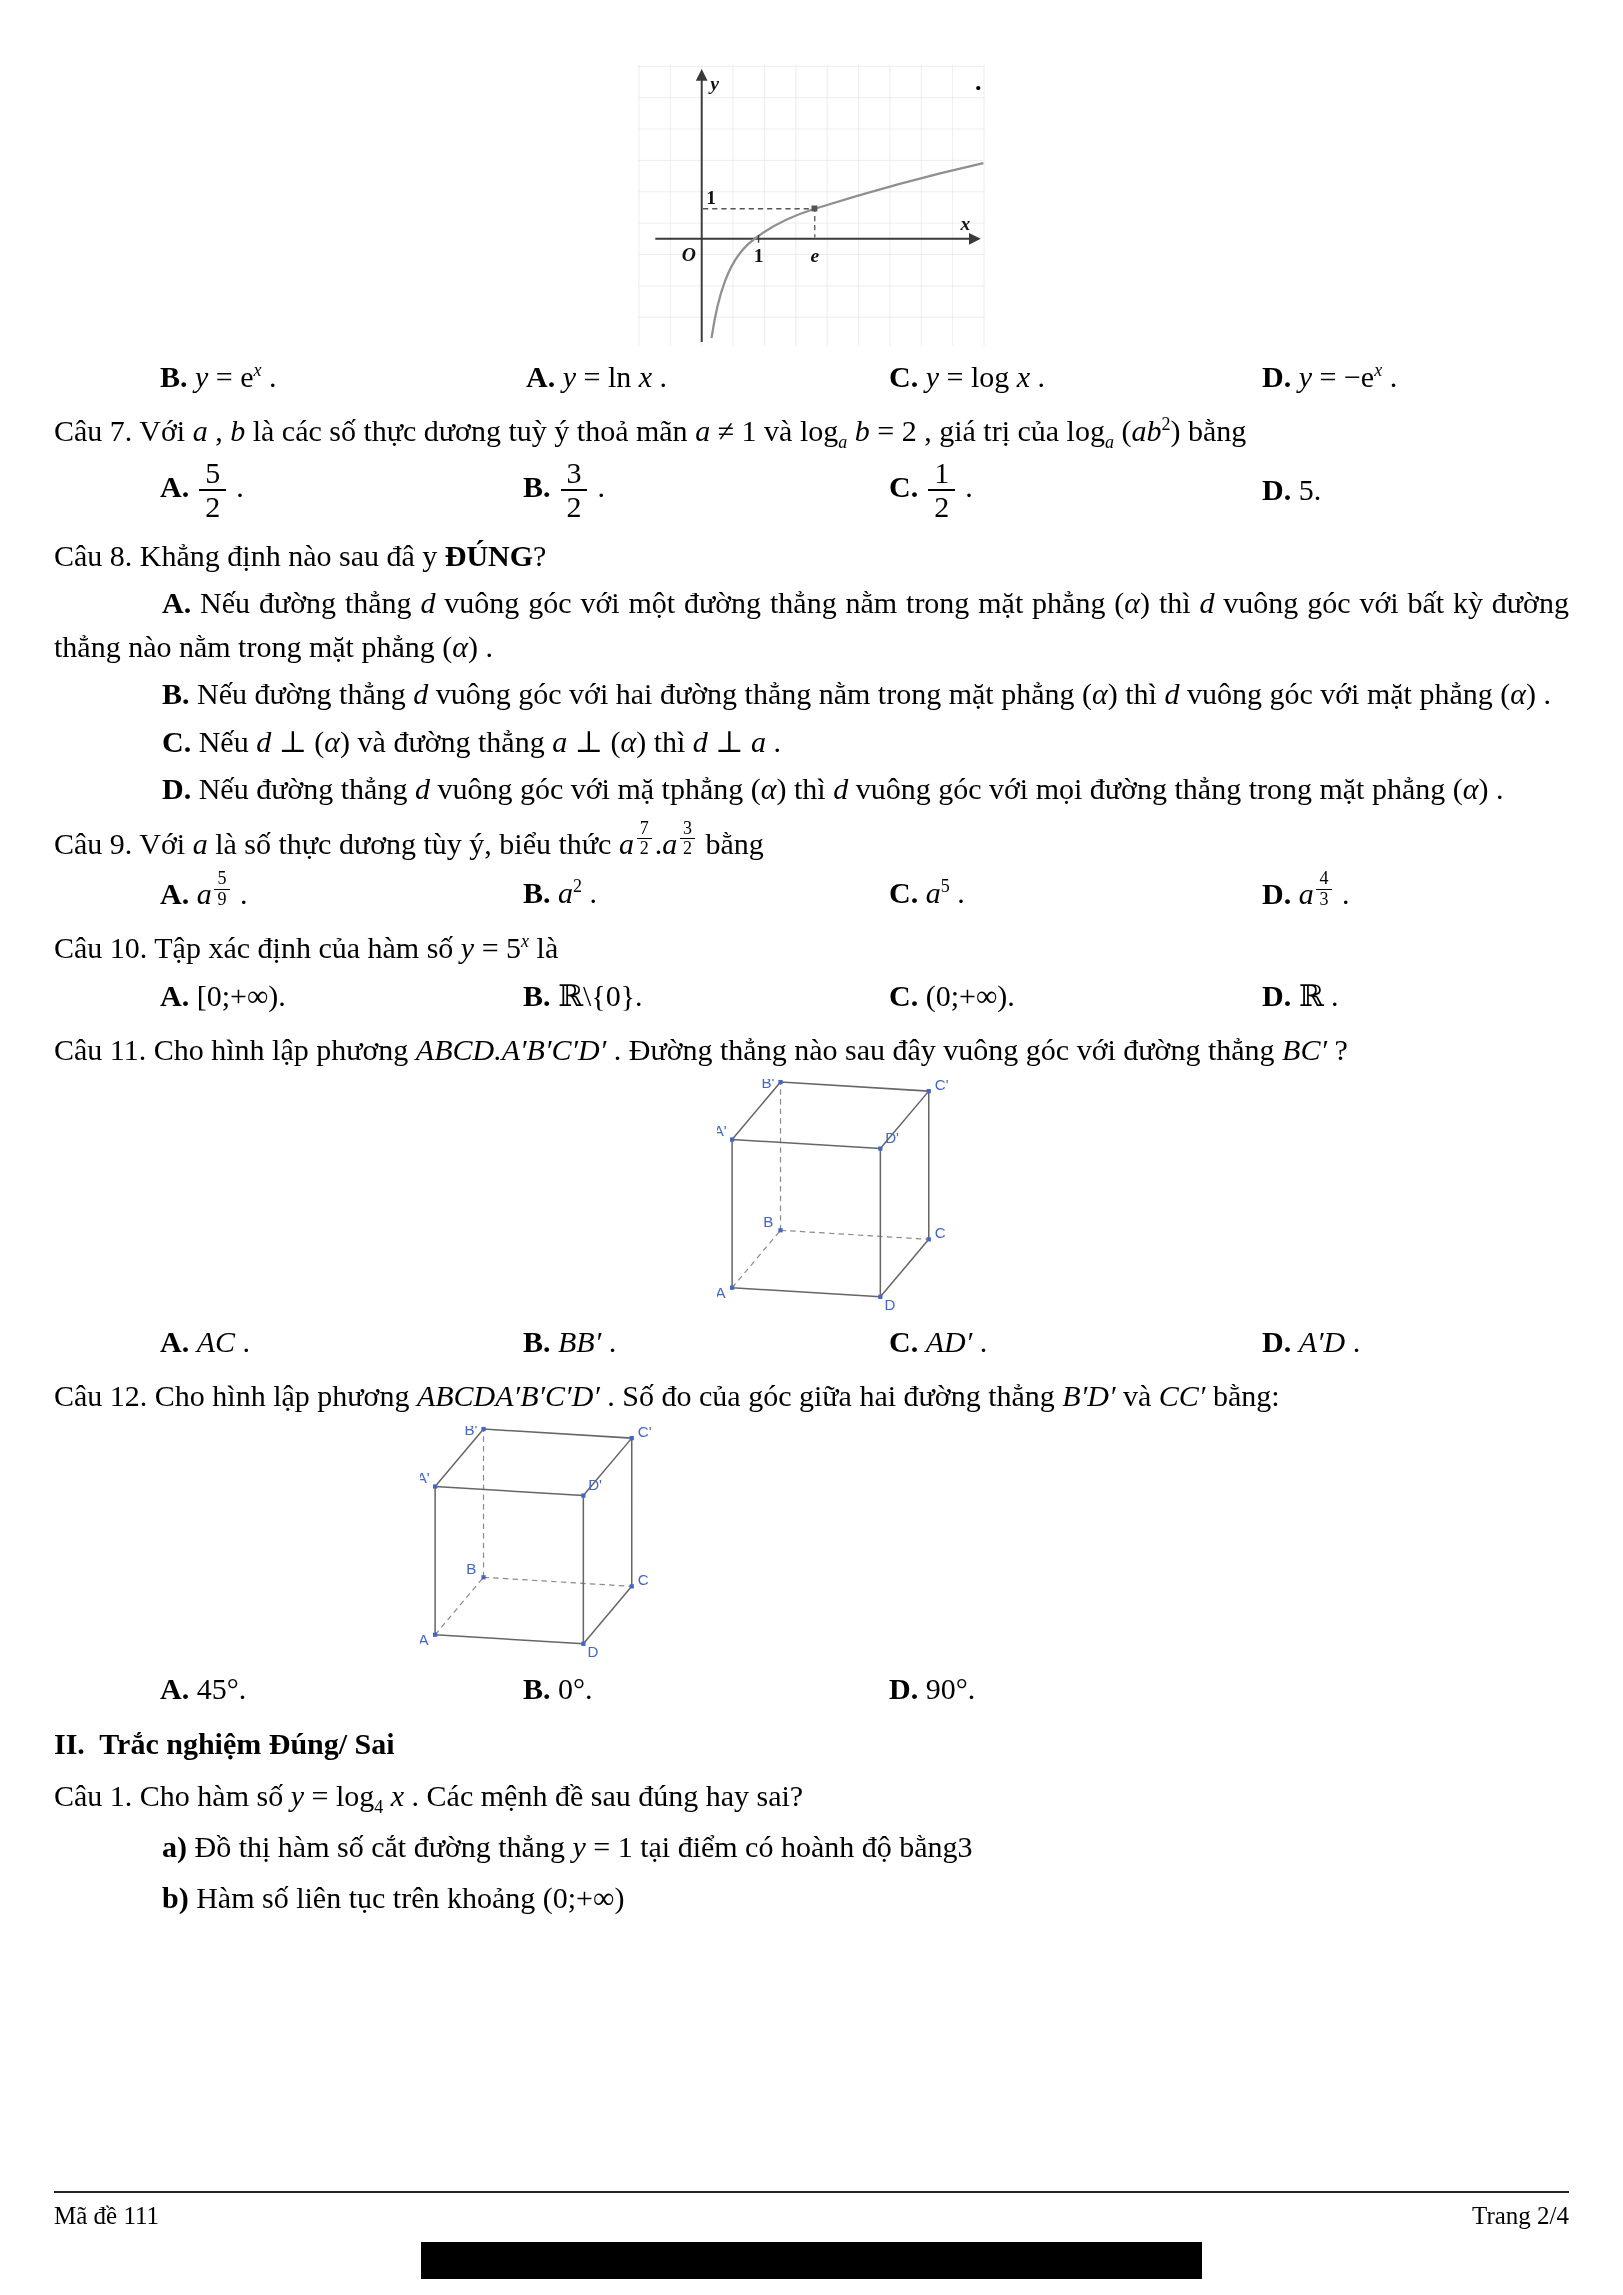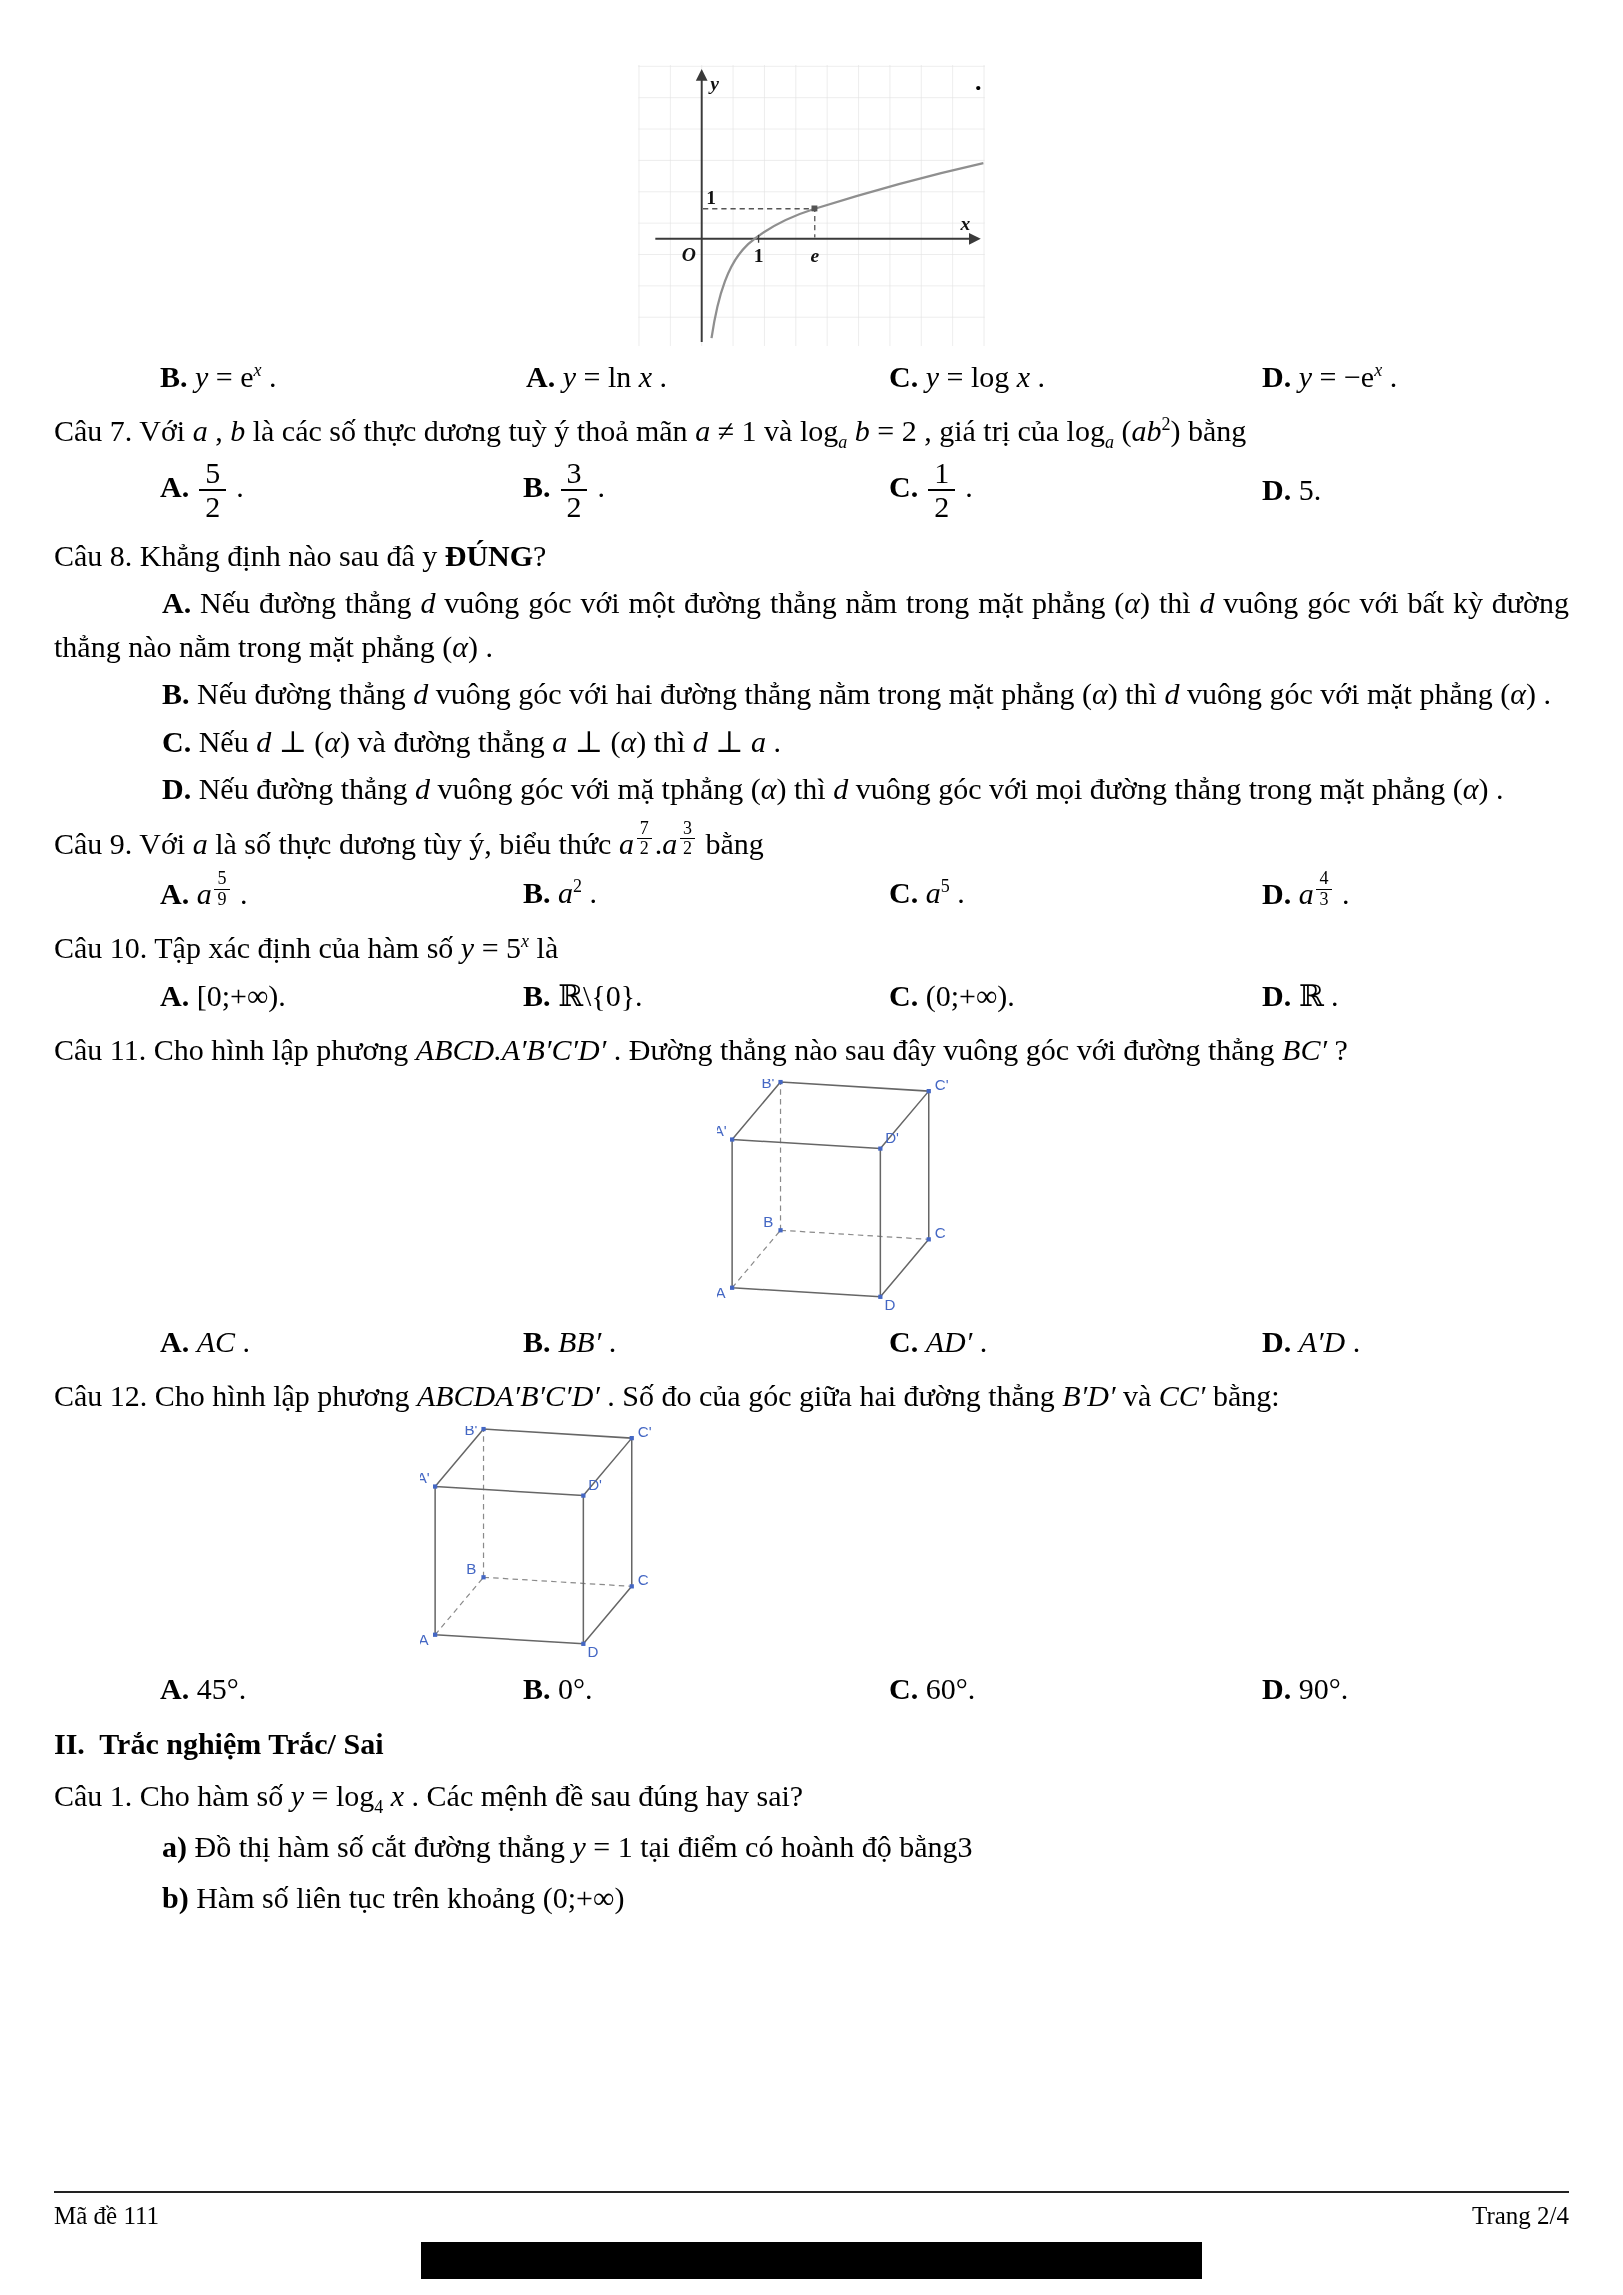--- a/index.html
+++ b/index.html
@@ -218,25 +218,24 @@
       <text x="16" y="94" text-anchor="end">A'</text>
       <text x="95" y="14" text-anchor="end">B'</text>
       <text x="360" y="18">C'</text>
       <text x="278" y="106">D'</text>
     </g>
   </svg>
 </div>
         <div class="optrow">
           <div class="opt opt0"><b class="olabel">A.</b> <span>45°.</span></div>
           <div class="opt opt1"><b class="olabel">B.</b> <span>0°.</span></div>
-          <div class="opt opt2"><b class="olabel">C.</b> <span>60°.</span></div>
           <div class="opt opt3"><b class="olabel">D.</b> <span>90°.</span></div>
         </div>
       </div>
-      <p class="section-head"><span>II.</span>&nbsp; <span>Trắc nghiệm Trắc/ Sai</span></p>
+      <p class="section-head"><span>II.</span>&nbsp; <span>Trắc nghiệm Đúng/ Sai</span></p>
       <div class="q">
         <p class="stem"><b class="qlabel">Câu 1.</b> <span>Cho hàm số <i>y</i> = log<sub>4</sub> <i>x</i> . Các mệnh đề sau đúng hay sai?</span></p>
         <p class="item"><b>a)</b> <span>Đồ thị hàm số cắt đường thẳng <i>y</i> = 1 tại điểm có hoành độ bằng3</span></p>
         <p class="item"><b>b)</b> <span>Hàm số liên tục trên khoảng (0;+∞)</span></p>
       </div>
     </div>
 
   <footer>
     <div class="footer-rule"></div>
     <div class="footer-row">

